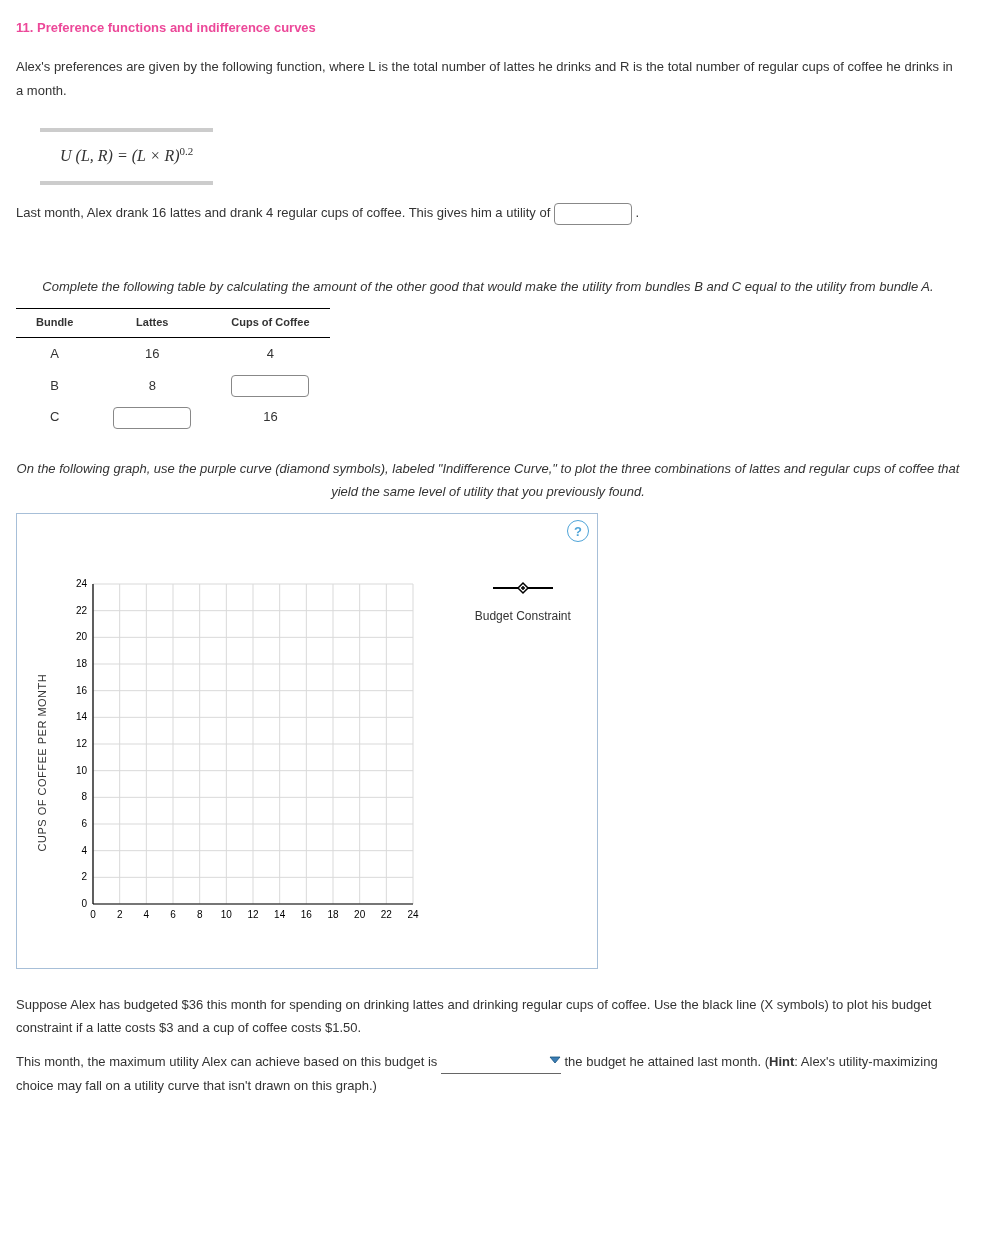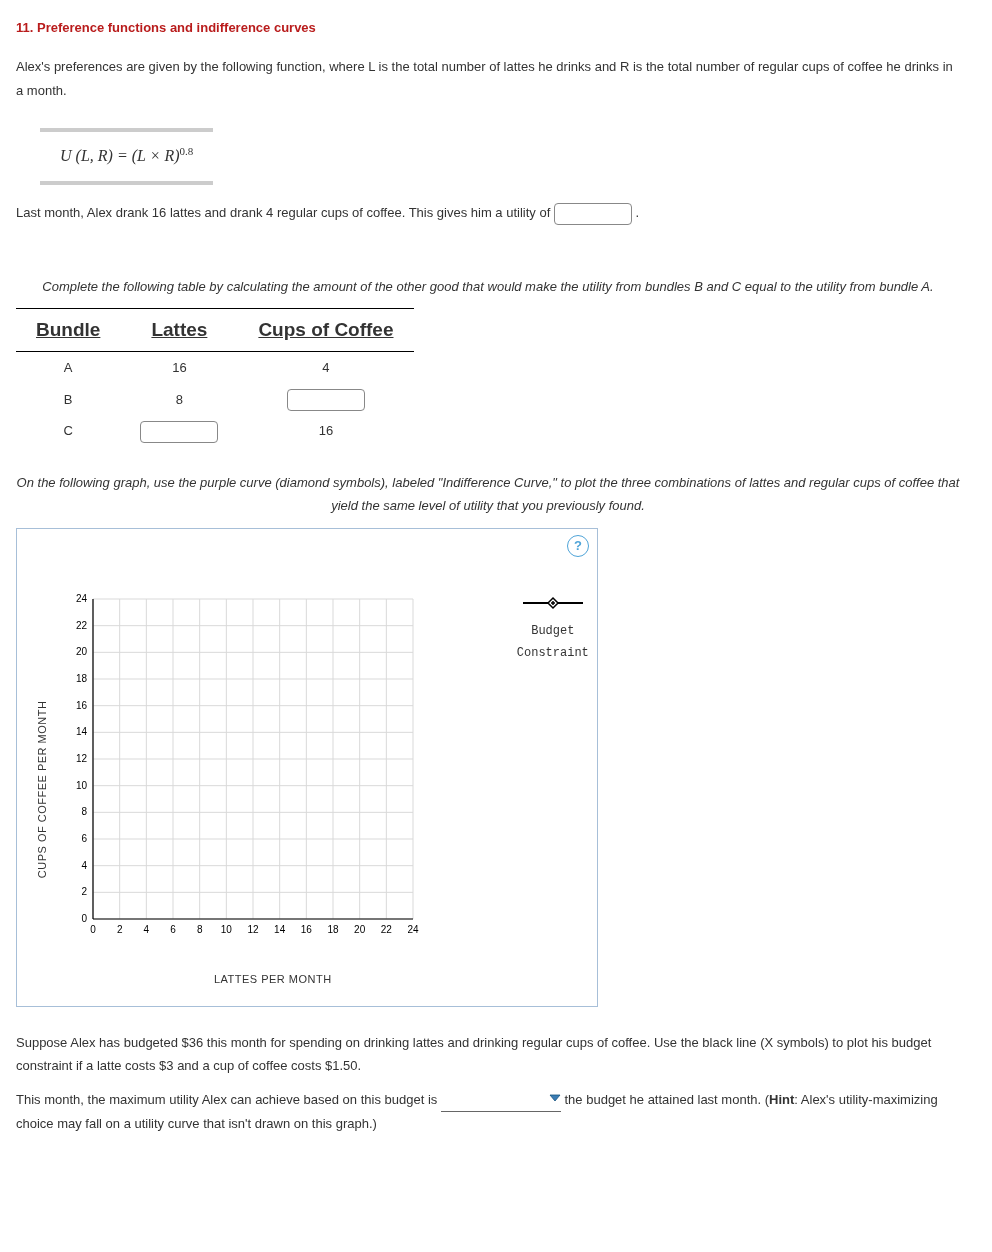--- a/index.html
+++ b/index.html
@@ -5,21 +5,21 @@
   body {
     font-family: Verdana, Arial, sans-serif;
     font-size: 13px;
     color: #333;
     margin: 0;
     padding: 16px;
     width: 960px;
     line-height: 1.8;
   }
   .title {
-    color: #b91c1c;
+    color: #ec4899;
     font-weight: bold;
     font-size: 13px;
     margin-bottom: 16px;
   }
   .formula-box {
     border-top: 4px solid #ccc;
     border-bottom: 4px solid #ccc;
     display: inline-block;
     padding: 10px 20px;
     margin: 16px 0 16px 24px;
@@ -38,22 +38,21 @@
   }
   table.bundle {
     border-collapse: collapse;
     margin-top: 8px;
     margin-bottom: 24px;
   }
   table.bundle th {
     border-top: 1px solid #000;
     border-bottom: 1px solid #000;
     padding: 4px 20px;
-    font-size: 19px;
-    text-decoration: underline;
+    font-size: 11px;
   }
   table.bundle td {
     text-align: center;
     padding: 4px 20px;
     font-size: 13px;
   }
   .graph-panel {
     border: 1px solid #a7bfd8;
     width: 580px;
     position: relative;
@@ -92,21 +91,21 @@
     text-align: center;
     font-size: 11px;
     font-family: Arial;
     letter-spacing: 0.5px;
     margin-top: 4px;
   }
   .legend {
     padding-left: 30px;
     padding-top: 4px;
     font-size: 12px;
-    font-family: Liberation Mono, monospace;
+    font-family: Liberation Sans, sans-serif;
   }
   .legend-item { margin-bottom: 36px; text-align: center; width: 120px;}
   .dropdown {
     display: inline-block;
     border-bottom: 1px solid #666;
     width: 120px;
     vertical-align: middle;
     position: relative;
   }
   .dropdown svg { position: absolute; right: 0; top: 4px;}
@@ -116,21 +115,21 @@
 </head>
 <body>
 
 
 
 <div class="title">11. Preference functions and indifference curves</div>
 
 <p>Alex's preferences are given by the following function, where L is the total number of lattes he drinks and R is the total number of regular cups of coffee he drinks in a month.</p>
 
 <div class="formula-box">
-  <span>U (L, R)</span><span> = </span><span>(L × R)</span><sup>0.8</sup>
+  <span>U (L, R)</span><span> = </span><span>(L × R)</span><sup>0.2</sup>
 </div>
 
 <p>
   <span>Last month, Alex drank 16 lattes and drank 4 regular cups of coffee. This gives him a utility of </span><input class="answer-box" value="" style=""><span> .</span>
 </p>
 
 <div class="spacer-lg"></div>
 
 <p class="italic">Complete the following table by calculating the amount of the other good that would make the utility from bundles B and C equal to the utility from bundle A.</p>
 
@@ -215,21 +214,20 @@
           <text x="34" y="226.33333333333334" text-anchor="end" font-size="10" font-family="Arial">8</text>
           <text x="34" y="199.66666666666666" text-anchor="end" font-size="10" font-family="Arial">10</text>
           <text x="34" y="173" text-anchor="end" font-size="10" font-family="Arial">12</text>
           <text x="34" y="146.33333333333331" text-anchor="end" font-size="10" font-family="Arial">14</text>
           <text x="34" y="119.66666666666669" text-anchor="end" font-size="10" font-family="Arial">16</text>
           <text x="34" y="93" text-anchor="end" font-size="10" font-family="Arial">18</text>
           <text x="34" y="66.33333333333331" text-anchor="end" font-size="10" font-family="Arial">20</text>
           <text x="34" y="39.666666666666686" text-anchor="end" font-size="10" font-family="Arial">22</text>
           <text x="34" y="13" text-anchor="end" font-size="10" font-family="Arial">24</text>
         </svg>
-      <div class="x-label" style="width:380px;padding-left:30px">LATTES PER MONTH</div>
     </div>
     <div class="legend">
       <div class="legend-item">
         <svg width="70" height="20">
           <line x1="5" y1="10" x2="65" y2="10" stroke="#000" stroke-width="2"></line>
           <g transform="translate(35,10)">
             <path d="M-5,0 L0,-5 L5,0 L0,5 Z M-2,0 L2,0 M0,-2 L0,2" fill="#fff" stroke="#000" stroke-width="1.5"></path>
           </g>
         </svg>
         <div>Budget Constraint</div>

